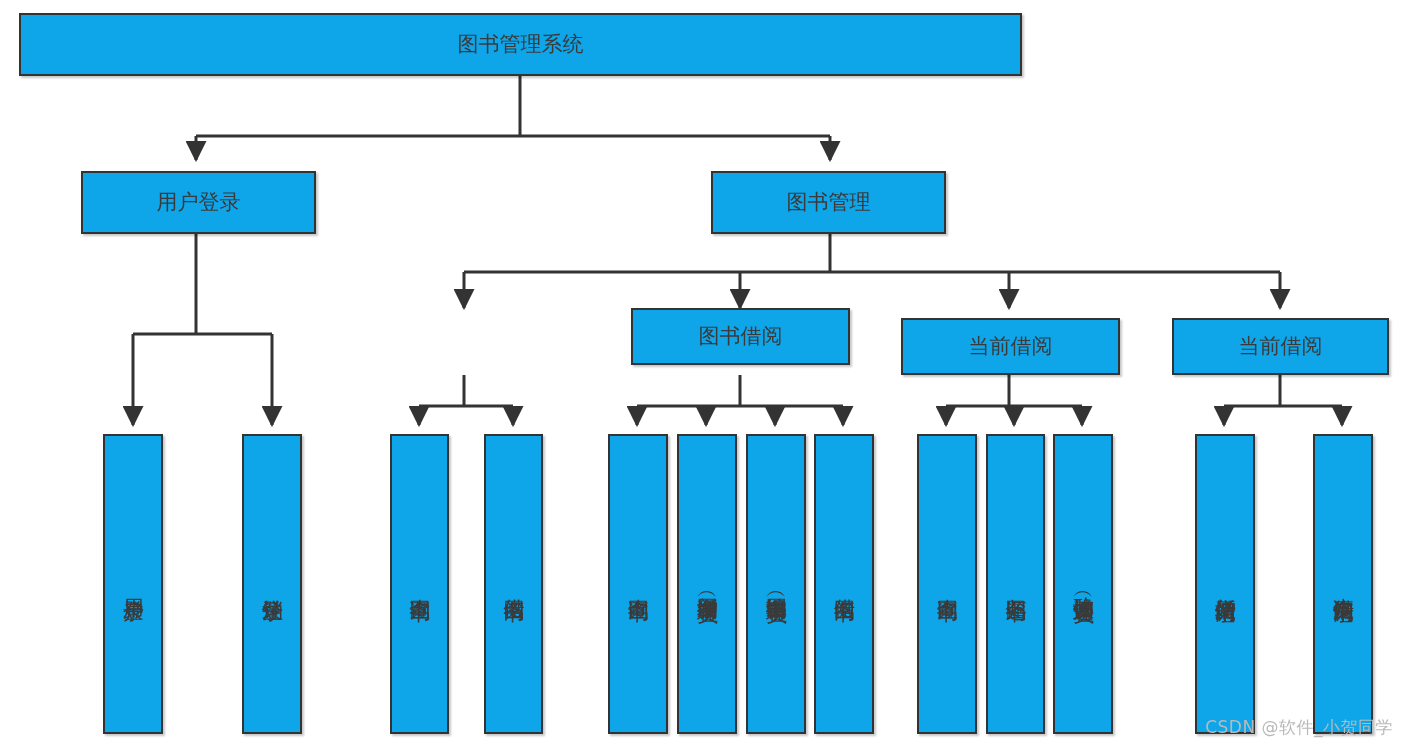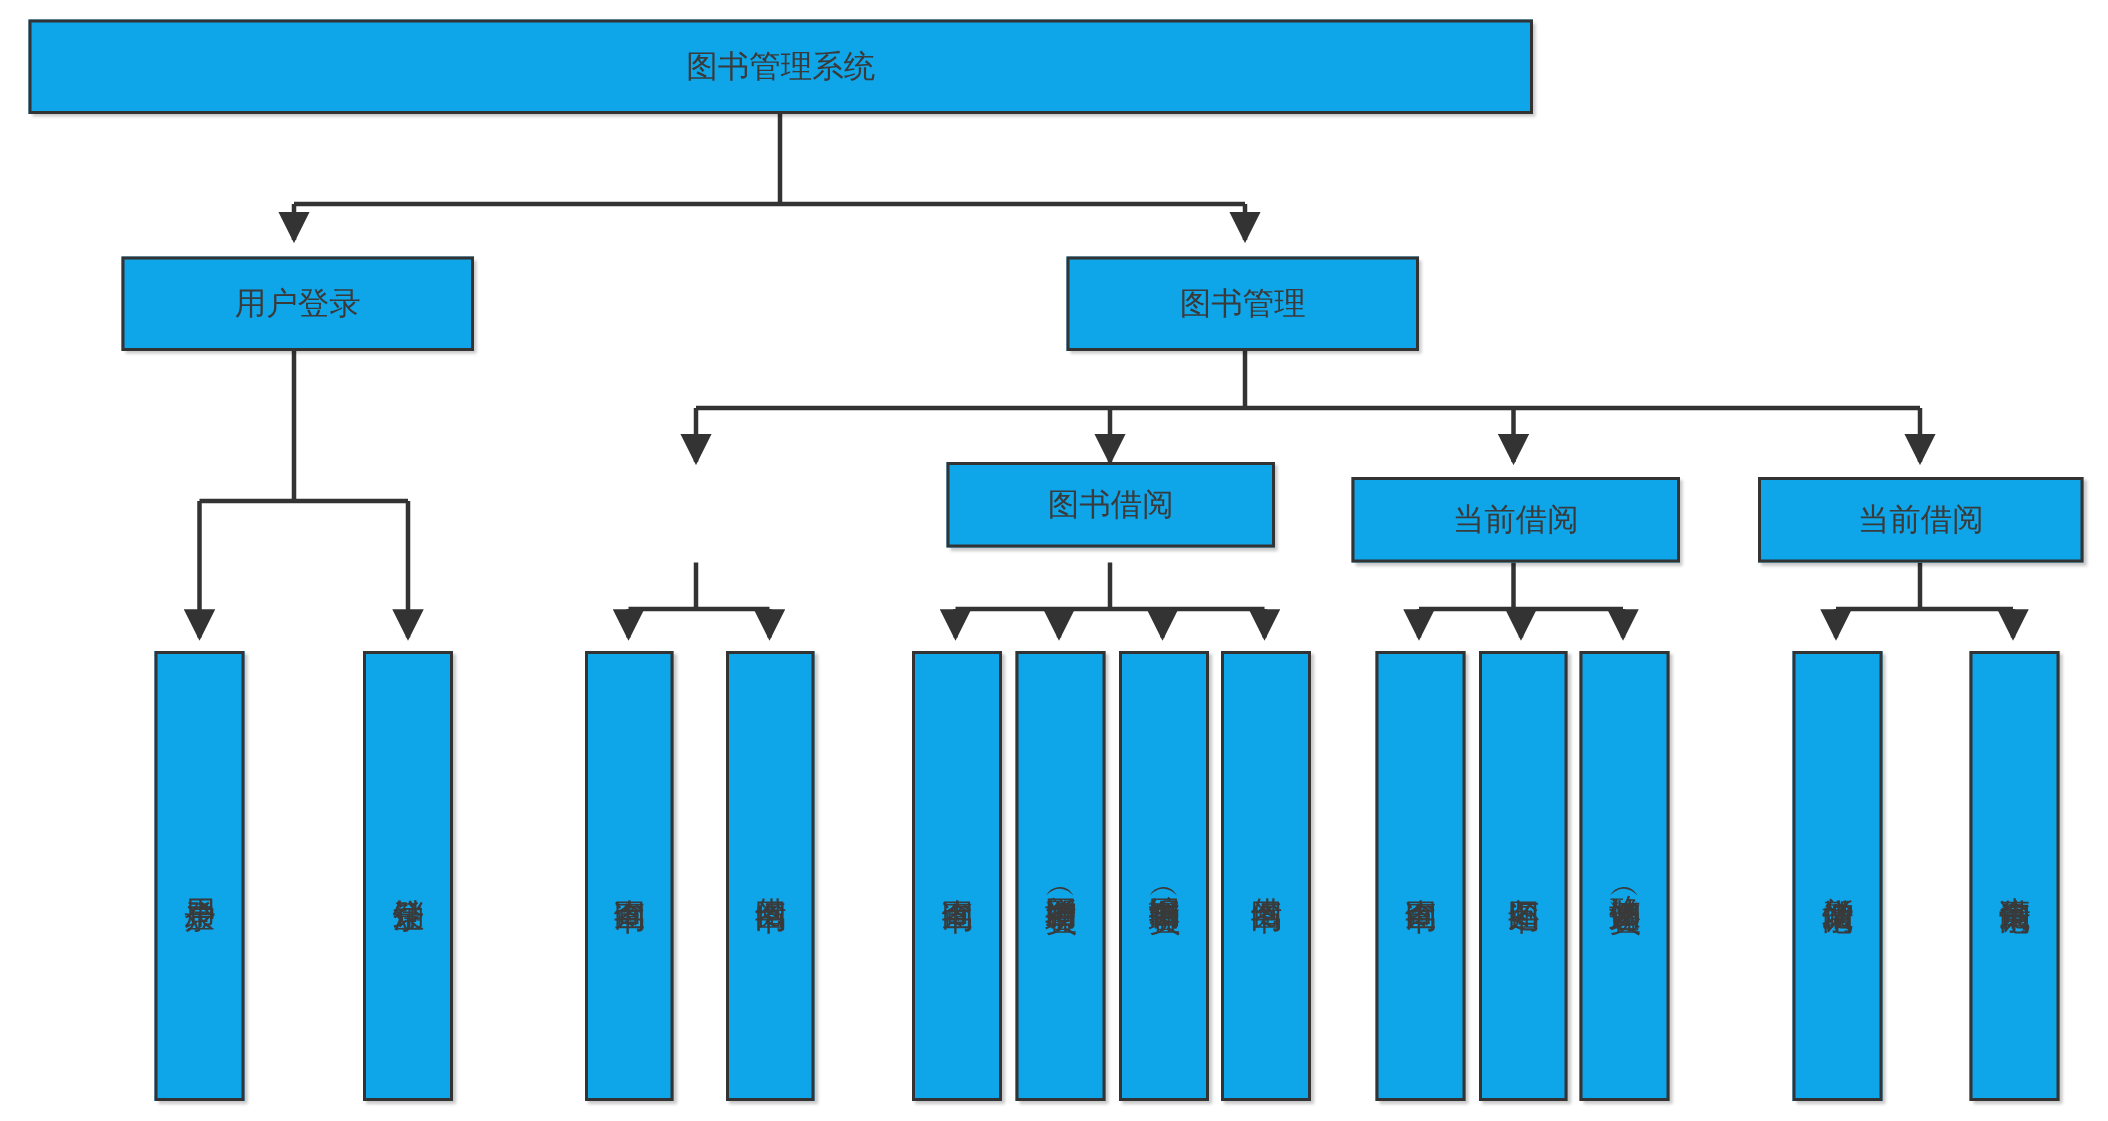--- a/index.html
+++ b/index.html
@@ -183,13 +183,14 @@
     <span class="nlabel">确认归还（管理员）</span>
   </div>
 
   <div class="node vertical" style="left:1195px; top:434px; width:60px; height:300px;">
     <span class="nlabel">新增借阅记录</span>
   </div>
   <div class="node vertical" style="left:1313px; top:434px; width:60px; height:300px;">
     <span class="nlabel">查询借阅记录</span>
   </div>
 
+  <div id="watermark">CSDN @软件_小贺同学</div>
 </div>
 
 </body></html>

